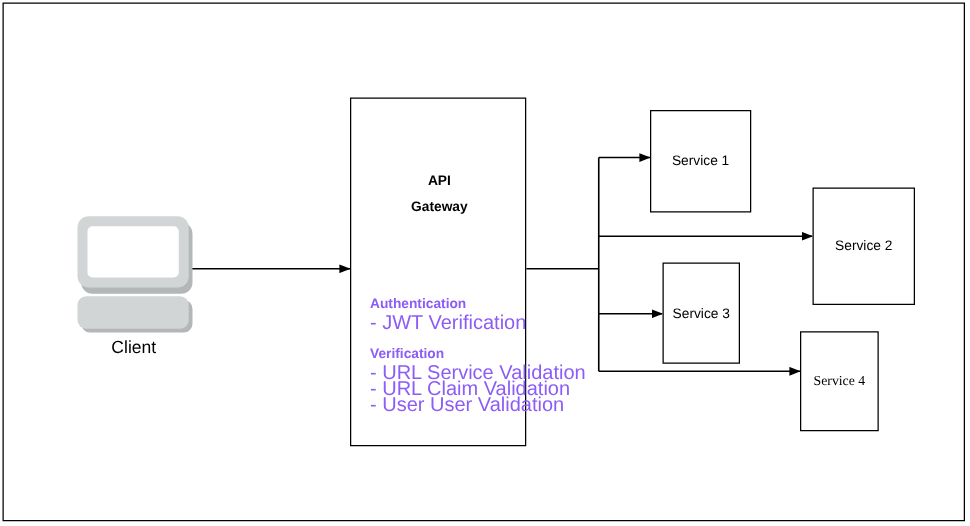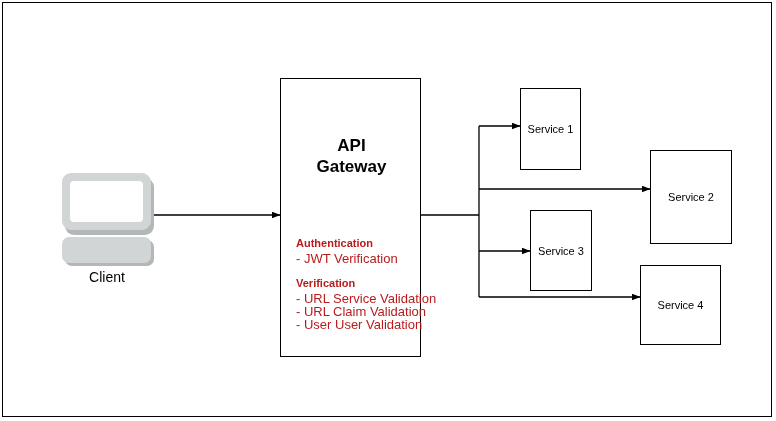--- a/index.html
+++ b/index.html
@@ -49,64 +49,64 @@
     top: 78px;
     width: 141px;
     height: 279px;
   }
   #gateway-title {
     position: absolute;
     left: 0;
     top: 56px;
     width: 141px;
     text-align: center;
-    font-size: 17px;
+    font-size: 11px;
     font-weight: bold;
     line-height: 21px;
     color: #000000;
     white-space: pre-line;
   }
   #gateway-details {
     position: absolute;
     left: 15px;
     top: 157px;
     width: 126px;
-    color: #b91c1c;
+    color: #8b5cf6;
   }
   .detail-group + .detail-group {
     margin-top: 11px;
   }
   .detail-heading {
     font-size: 11px;
     font-weight: bold;
     line-height: 15px;
     margin-bottom: 1px;
   }
   .detail-item {
-    font-size: 13px;
+    font-size: 16px;
     line-height: 13px;
     white-space: nowrap;
   }
   
   .service-label {
     position: absolute;
     left: 0;
     top: 0;
     width: 100%;
     height: 100%;
     display: flex;
     align-items: center;
     justify-content: center;
     font-size: 11px;
     color: #000000;
   }
-  #service-1-box { left: 520px; top: 88px;  width: 61px; height: 82px; }
+  #service-1-box { left: 520px; top: 88px;  width: 81px; height: 82px; }
   #service-2-box { left: 650px; top: 150px; width: 82px; height: 94px; }
   #service-3-box { left: 530px; top: 210px; width: 62px; height: 81px; }
-  #service-4-box { left: 640px; top: 265px; width: 81px; height: 80px; }
+  #service-4-box { left: 640px; top: 265px; width: 63px; height: 80px; font-family: Liberation Serif, serif; }
 
   
   #client-group {
     position: absolute;
     left: 62px;
     top: 170px;
     width: 92px;
     height: 118px;
   }
   #client-monitor-shadow {

